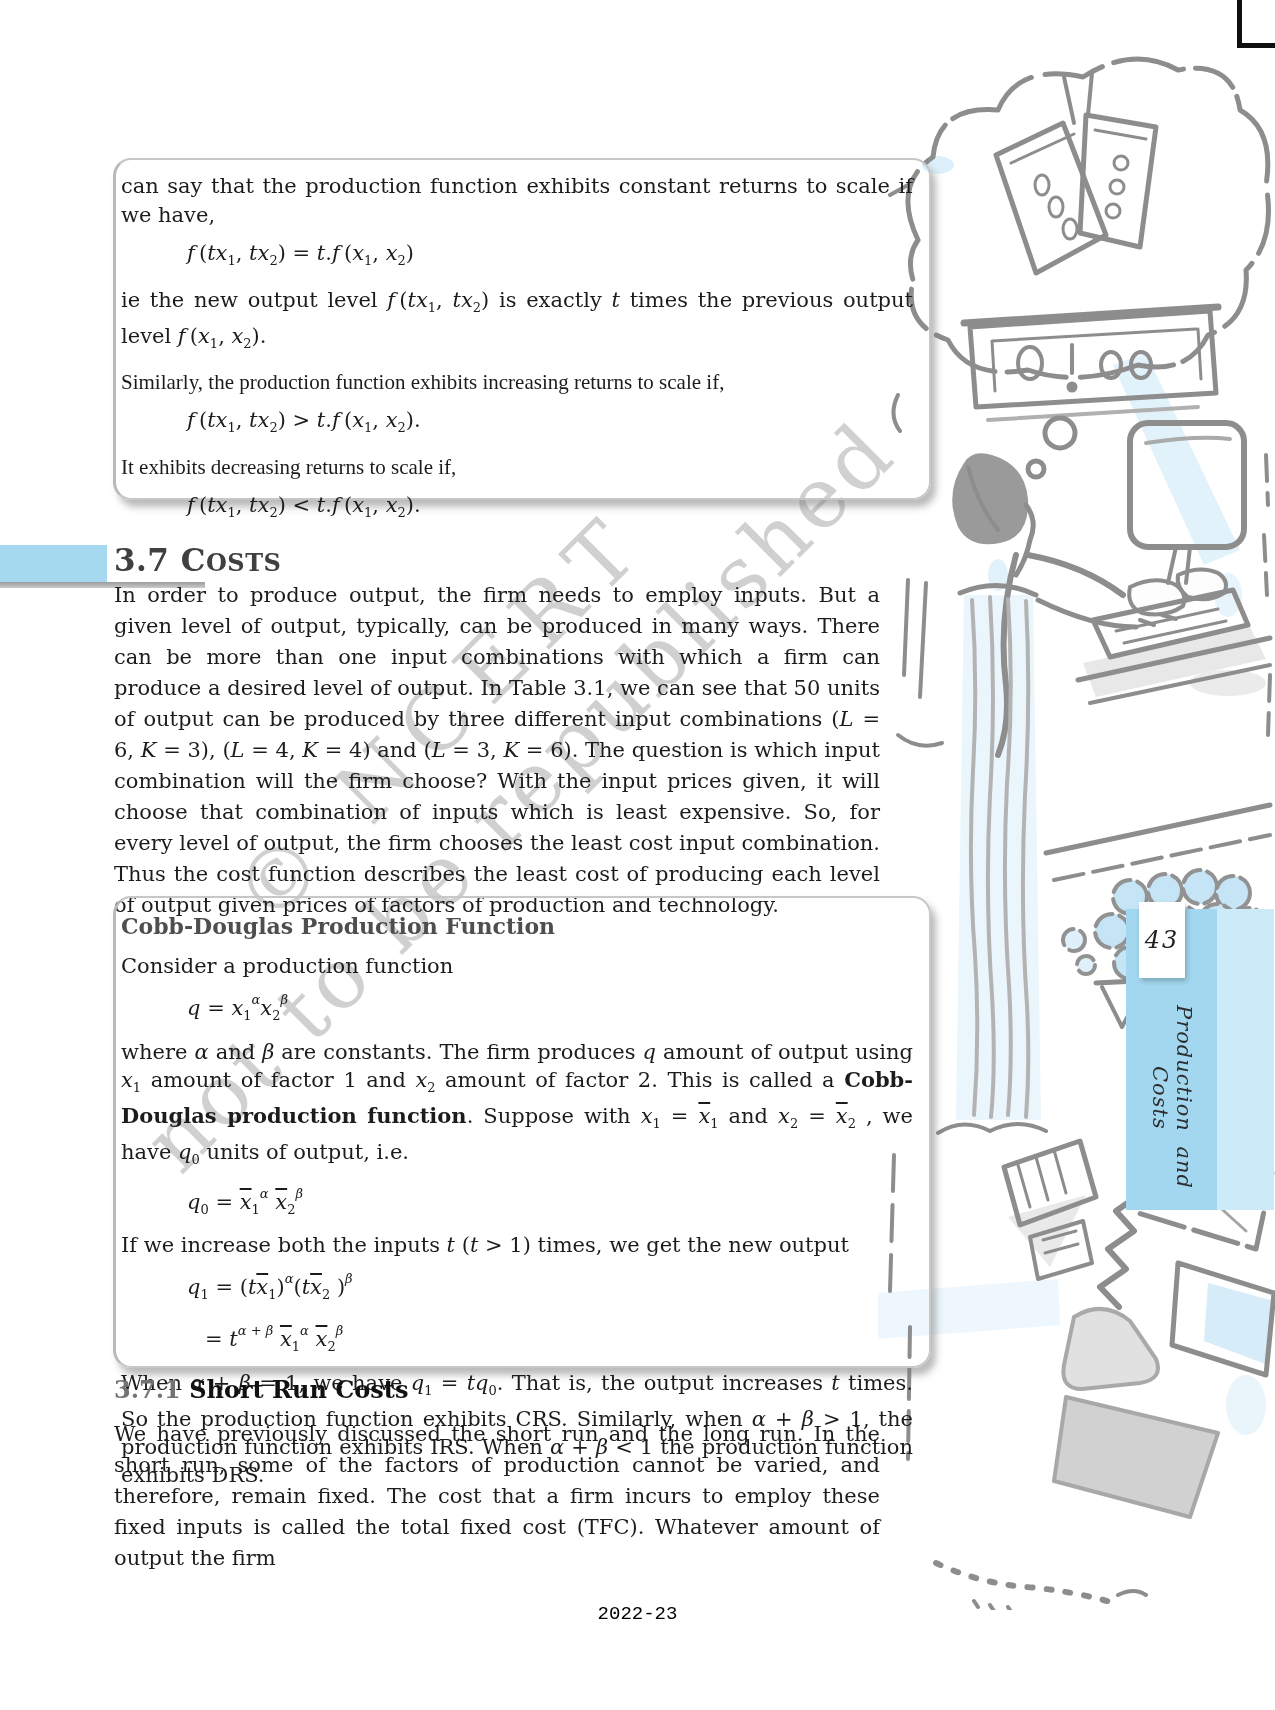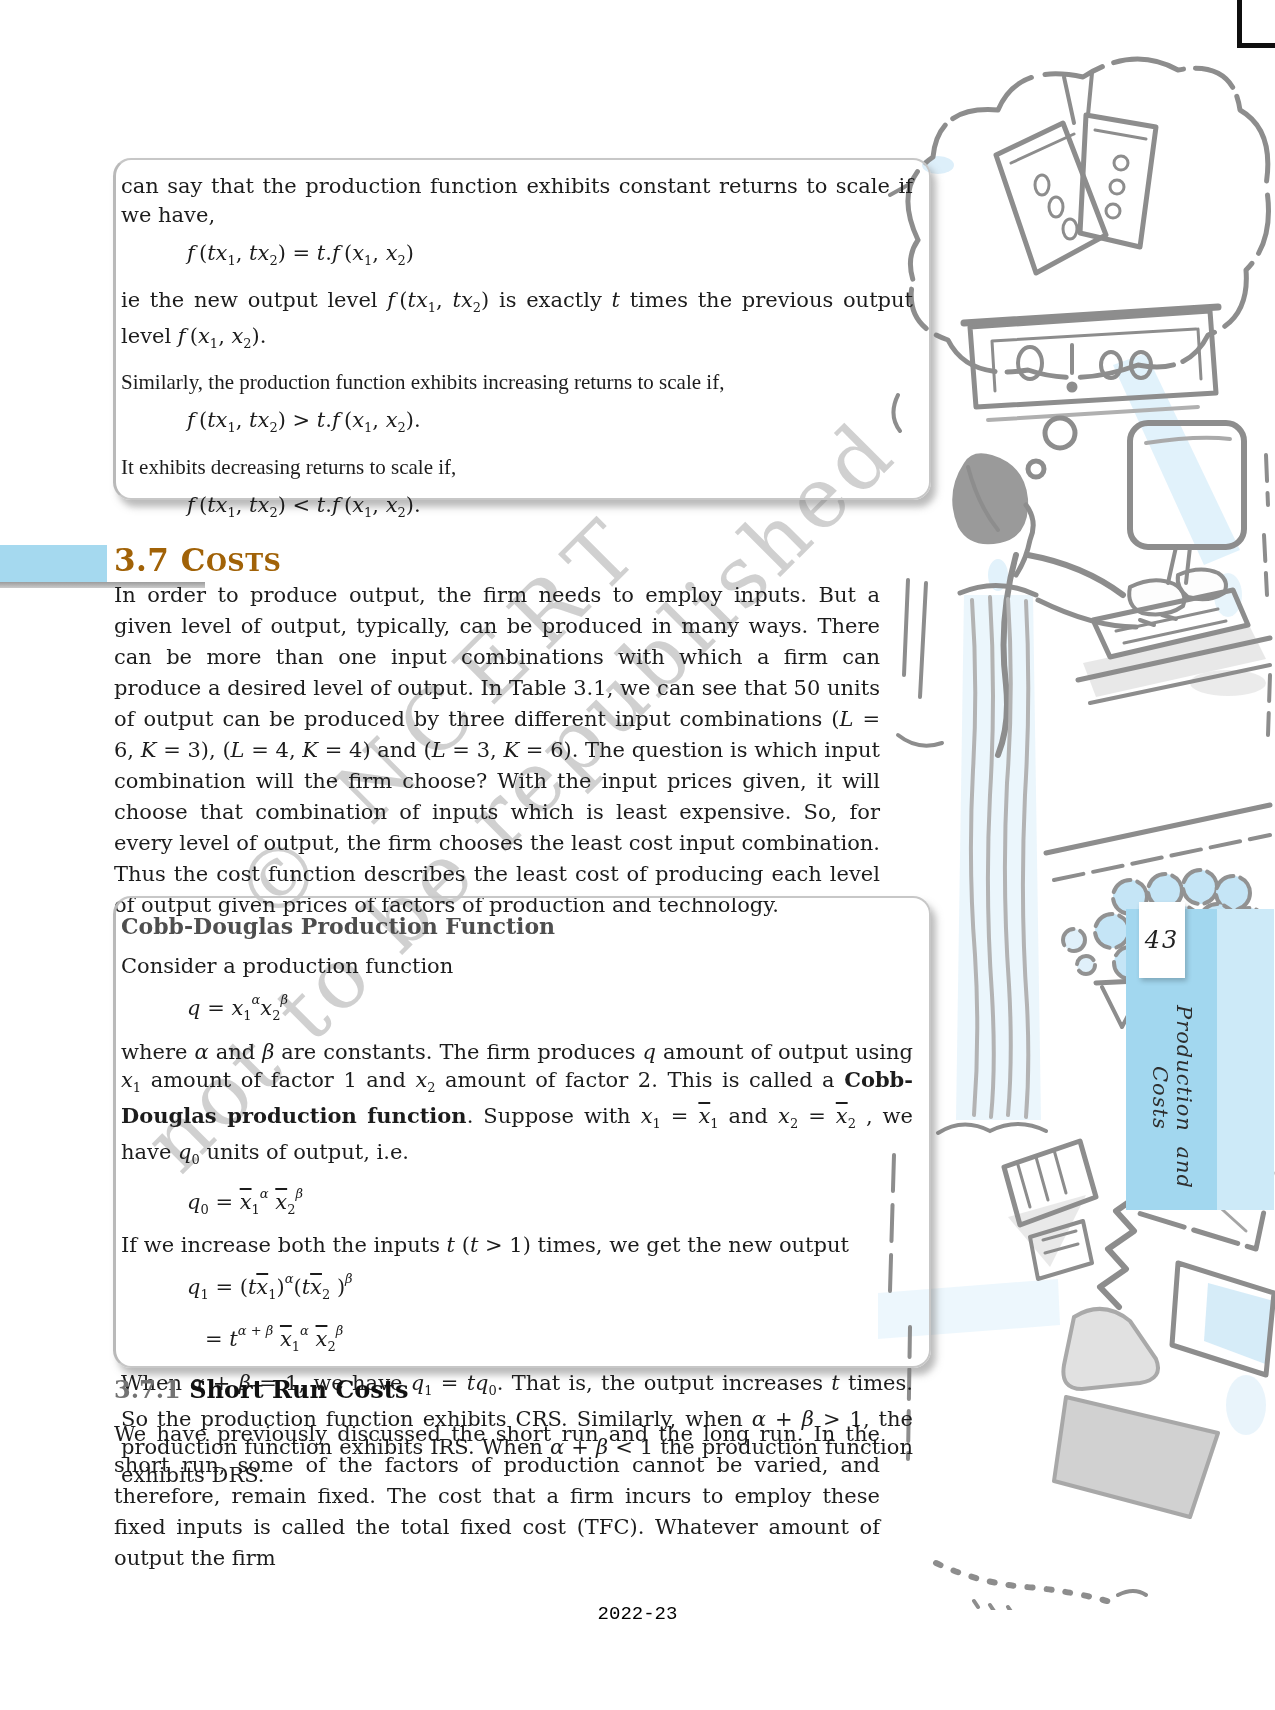--- a/index.html
+++ b/index.html
@@ -29,21 +29,21 @@
   .mt { margin-top:9px !important;font-family:Liberation Serif, serif; }
   .just { text-align:justify; }
   sub { font-size:62%; vertical-align:-18%; }
   sup { font-size:62%; vertical-align:38%; }
   .bar { text-decoration:overline; }
 
   .cobb-title { font-weight:bold; color:#4e4e4e; font-size:22px; margin:2px 0 12px 0 !important; }
 
   .blue-bar { left:0; top:545px; width:107px; height:37px; background:#a5d9ef; z-index:2; }
   .gray-rule { left:0; top:582px; width:205px; height:6px; background:linear-gradient(#9c9c9c,#cbcbcb); z-index:2; }
-  .sec-head { left:114px; top:540px; margin:0; font-weight:bold; color:#a16207; font-size:31px; line-height:40px; letter-spacing:.5px; z-index:2; position:absolute; }
+  .sec-head { left:114px; top:540px; margin:0; font-weight:bold; color:#404040; font-size:31px; line-height:40px; letter-spacing:.5px; z-index:2; position:absolute; }
   .h-small { font-size:24px; }
 
   .intro { left:114px; top:580px; width:766px; font-size:21px; line-height:31px; text-align:justify; z-index:2; }
 
   .subsec { left:114px; top:1375px; margin:0; font-size:24px; font-weight:bold; z-index:2; position:absolute; color:#111; }
   .subnum { color:#737373; }
   .srpara { left:114px; top:1419px; width:766px; font-size:21px; line-height:31px; text-align:justify; z-index:2; }
 
   .footer { left:0; top:1603px; width:1275px; text-align:center;
     font-family:Liberation Mono, monospace; font-size:19px; color:#000000; z-index:2; }

